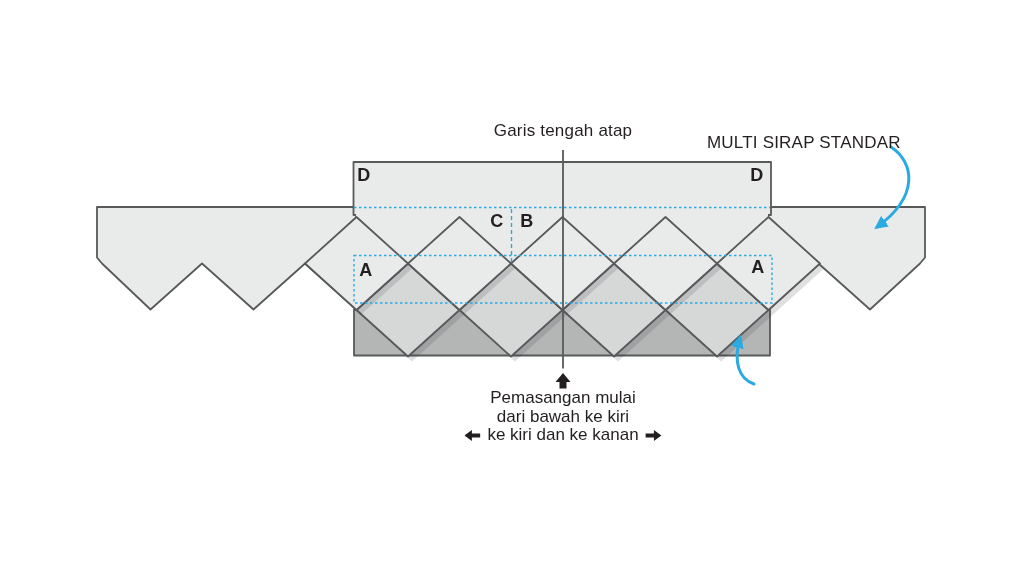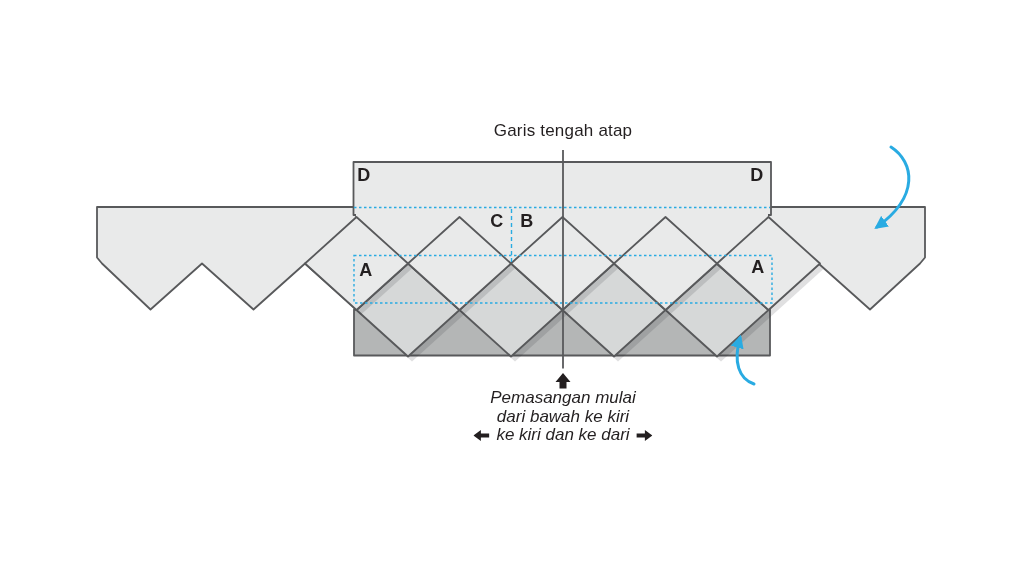--- a/index.html
+++ b/index.html
@@ -7,21 +7,21 @@
     --shingle-dark:#b4b6b6; --outline:#58595b; --text:#231f20; --background:#ffffff;
   }
   html,body{margin:0;padding:0;}
   body{font-family:"Liberation Sans",sans-serif;background:#fff;}
   .canvas{position:relative;width:1024px;height:569px;background:var(--background);overflow:hidden;}
   .canvas svg.diagram{position:absolute;left:0;top:0;}
   .lbl{position:absolute;transform:translate(-50%,-50%);font-weight:bold;font-size:18px;color:var(--text);letter-spacing:.3px;}
   .note{position:absolute;font-size:17px;color:var(--text);white-space:nowrap;letter-spacing:.2px;}
   .note.centered{transform:translate(-50%,-50%);}
   .instructions{position:absolute;left:563px;top:389px;transform:translateX(-50%);
-    text-align:center;font-size:17px;line-height:18.5px;color:var(--text);white-space:nowrap;font-style:italic;}
+    text-align:center;font-size:17px;line-height:18.5px;color:var(--text);white-space:nowrap;}
   .instructions .arrow-line{display:flex;align-items:center;justify-content:center;gap:7px;}
   .up-arrow{position:absolute;left:555px;top:372px;}
 </style>
 </head>
 <body>
 
 <div class="canvas">
 
   <svg class="diagram" width="1024" height="569" viewBox="0 0 1024 569">
     <defs>
@@ -83,32 +83,33 @@
   </svg>
 
   <div class="lbl" style="left:364px;top:175px">D</div>
   <div class="lbl" style="left:757px;top:175px">D</div>
   <div class="lbl" style="left:497px;top:221px">C</div>
   <div class="lbl" style="left:527px;top:221px">B</div>
   <div class="lbl" style="left:366px;top:270px">A</div>
   <div class="lbl" style="left:758px;top:267px">A</div>
 
   <div class="note centered" style="left:563px;top:131px">Garis tengah atap</div>
+  <div class="note" style="left:707px;top:133px">MULTI SIRAP STANDAR</div>
 
   <svg class="up-arrow" width="16" height="18" viewBox="0 0 16 18">
     <polygon points="8,1 0.5,10 4.5,10 4.5,16.5 11.5,16.5 11.5,10 15.5,10" style="fill:var(--text)"></polygon>
   </svg>
 
   <div class="instructions">
     <div>Pemasangan mulai</div>
     <div>dari bawah ke kiri</div>
     <div class="arrow-line">
       <svg width="16" height="11" viewBox="0 0 16 11">
         <polygon points="0,5.5 7.5,0 7.5,3.5 16,3.5 16,7.5 7.5,7.5 7.5,11" style="fill:var(--text)"></polygon>
       </svg>
-      <span>ke kiri dan ke dari</span>
+      <span>ke kiri dan ke kanan</span>
       <svg width="16" height="11" viewBox="0 0 16 11">
         <polygon points="16,5.5 8.5,0 8.5,3.5 0,3.5 0,7.5 8.5,7.5 8.5,11" style="fill:var(--text)"></polygon>
       </svg>
     </div>
   </div>
 
 </div>
 
 </body></html>

